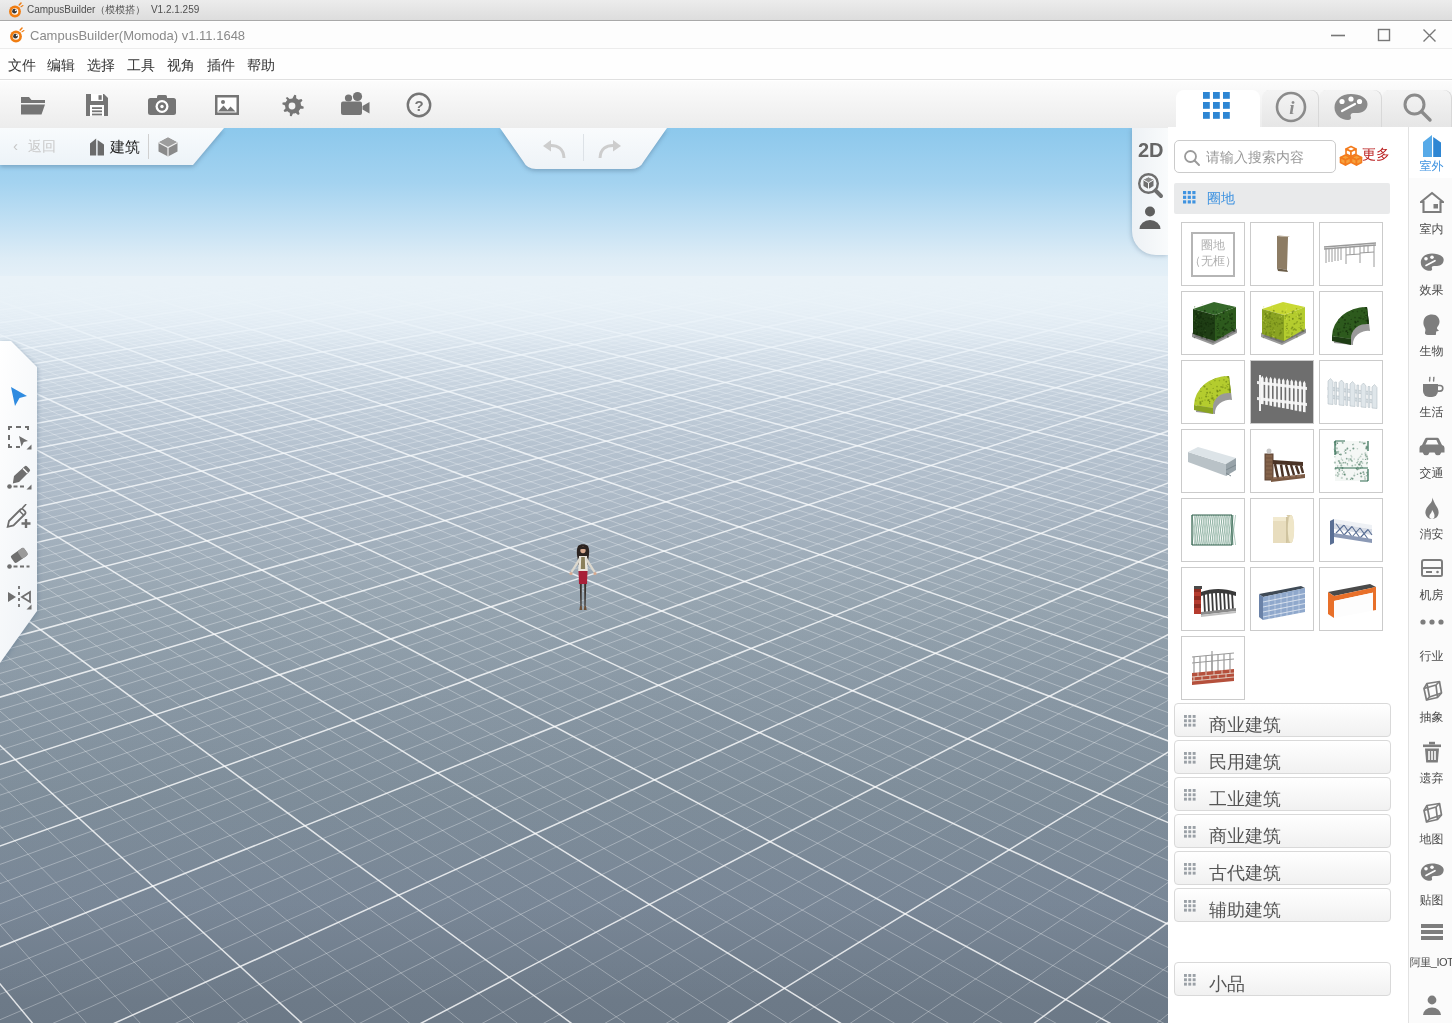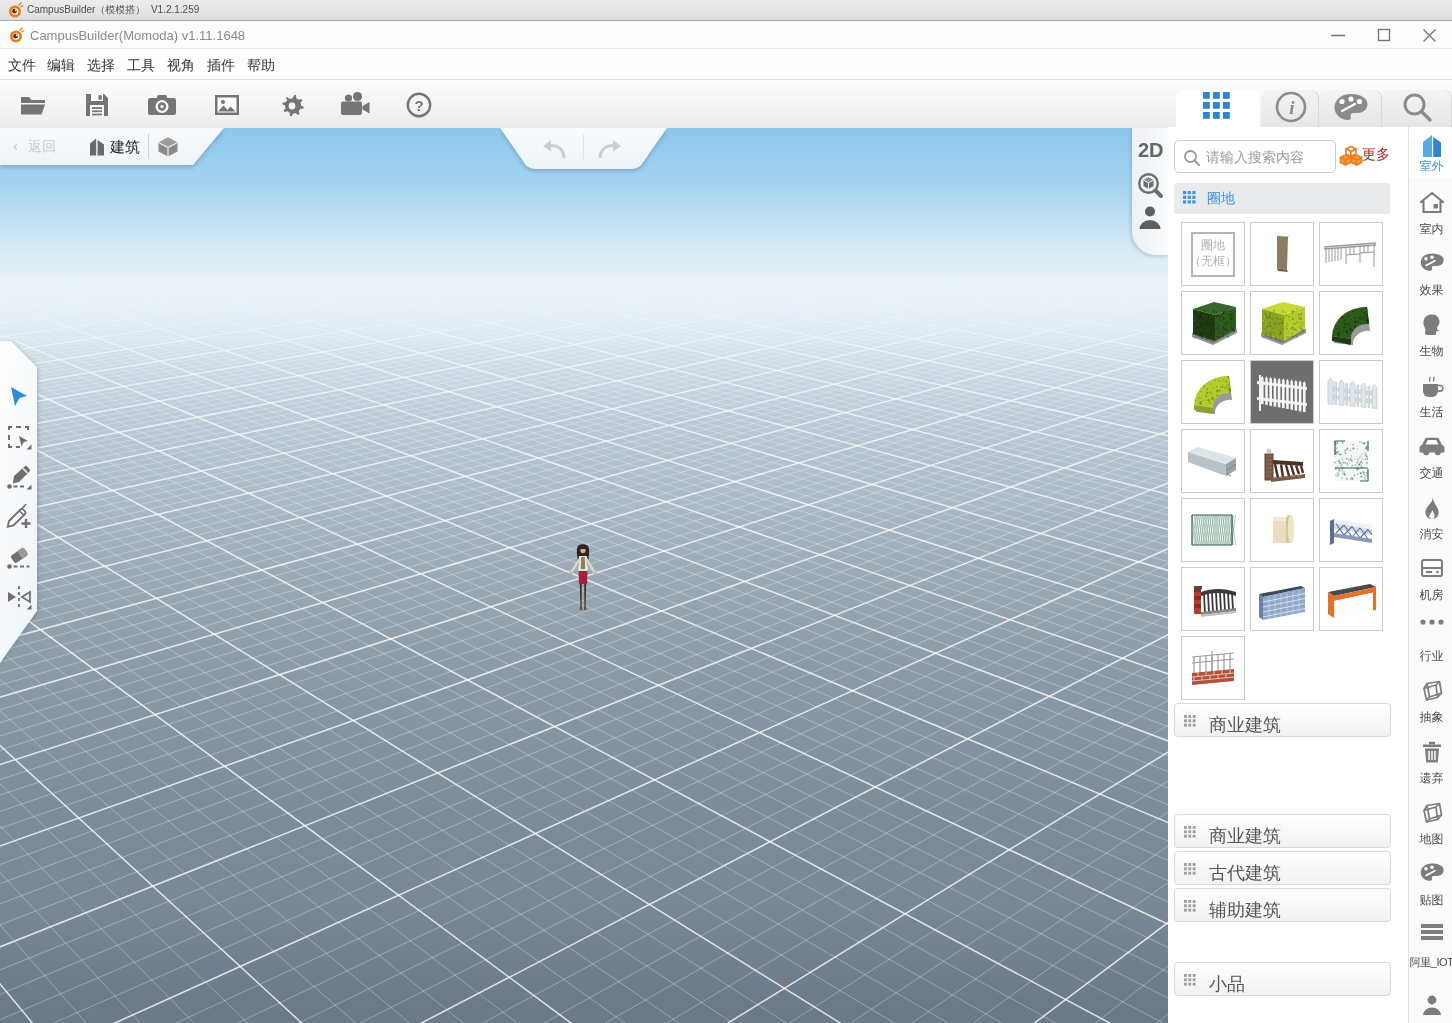--- a/index.html
+++ b/index.html
@@ -1488,20 +1488,48 @@
             <rect x="8.7" y="0.0" width="2.9" height="2.9" fill="#9aa0a6"></rect>
             <rect x="0.0" y="4.3" width="2.9" height="2.9" fill="#9aa0a6"></rect>
             <rect x="4.3" y="4.3" width="2.9" height="2.9" fill="#9aa0a6"></rect>
             <rect x="8.7" y="4.3" width="2.9" height="2.9" fill="#9aa0a6"></rect>
             <rect x="0.0" y="8.7" width="2.9" height="2.9" fill="#9aa0a6"></rect>
             <rect x="4.3" y="8.7" width="2.9" height="2.9" fill="#9aa0a6"></rect>
             <rect x="8.7" y="8.7" width="2.9" height="2.9" fill="#9aa0a6"></rect>
           </svg></div>
         <div class="t">商业建筑</div>
       </div>
+      <div class="shead" style="top:613px">
+        <div style="position:absolute;left:9px;top:10px"><svg width="13" height="13" viewBox="0 0 13 13" style="">
+            <rect x="0.0" y="0.0" width="2.9" height="2.9" fill="#9aa0a6"></rect>
+            <rect x="4.3" y="0.0" width="2.9" height="2.9" fill="#9aa0a6"></rect>
+            <rect x="8.7" y="0.0" width="2.9" height="2.9" fill="#9aa0a6"></rect>
+            <rect x="0.0" y="4.3" width="2.9" height="2.9" fill="#9aa0a6"></rect>
+            <rect x="4.3" y="4.3" width="2.9" height="2.9" fill="#9aa0a6"></rect>
+            <rect x="8.7" y="4.3" width="2.9" height="2.9" fill="#9aa0a6"></rect>
+            <rect x="0.0" y="8.7" width="2.9" height="2.9" fill="#9aa0a6"></rect>
+            <rect x="4.3" y="8.7" width="2.9" height="2.9" fill="#9aa0a6"></rect>
+            <rect x="8.7" y="8.7" width="2.9" height="2.9" fill="#9aa0a6"></rect>
+          </svg></div>
+        <div class="t">民用建筑</div>
+      </div>
+      <div class="shead" style="top:650px">
+        <div style="position:absolute;left:9px;top:10px"><svg width="13" height="13" viewBox="0 0 13 13" style="">
+            <rect x="0.0" y="0.0" width="2.9" height="2.9" fill="#9aa0a6"></rect>
+            <rect x="4.3" y="0.0" width="2.9" height="2.9" fill="#9aa0a6"></rect>
+            <rect x="8.7" y="0.0" width="2.9" height="2.9" fill="#9aa0a6"></rect>
+            <rect x="0.0" y="4.3" width="2.9" height="2.9" fill="#9aa0a6"></rect>
+            <rect x="4.3" y="4.3" width="2.9" height="2.9" fill="#9aa0a6"></rect>
+            <rect x="8.7" y="4.3" width="2.9" height="2.9" fill="#9aa0a6"></rect>
+            <rect x="0.0" y="8.7" width="2.9" height="2.9" fill="#9aa0a6"></rect>
+            <rect x="4.3" y="8.7" width="2.9" height="2.9" fill="#9aa0a6"></rect>
+            <rect x="8.7" y="8.7" width="2.9" height="2.9" fill="#9aa0a6"></rect>
+          </svg></div>
+        <div class="t">工业建筑</div>
+      </div>
       <div class="shead" style="top:687px">
         <div style="position:absolute;left:9px;top:10px"><svg width="13" height="13" viewBox="0 0 13 13" style="">
             <rect x="0.0" y="0.0" width="2.9" height="2.9" fill="#9aa0a6"></rect>
             <rect x="4.3" y="0.0" width="2.9" height="2.9" fill="#9aa0a6"></rect>
             <rect x="8.7" y="0.0" width="2.9" height="2.9" fill="#9aa0a6"></rect>
             <rect x="0.0" y="4.3" width="2.9" height="2.9" fill="#9aa0a6"></rect>
             <rect x="4.3" y="4.3" width="2.9" height="2.9" fill="#9aa0a6"></rect>
             <rect x="8.7" y="4.3" width="2.9" height="2.9" fill="#9aa0a6"></rect>
             <rect x="0.0" y="8.7" width="2.9" height="2.9" fill="#9aa0a6"></rect>
             <rect x="4.3" y="8.7" width="2.9" height="2.9" fill="#9aa0a6"></rect>

